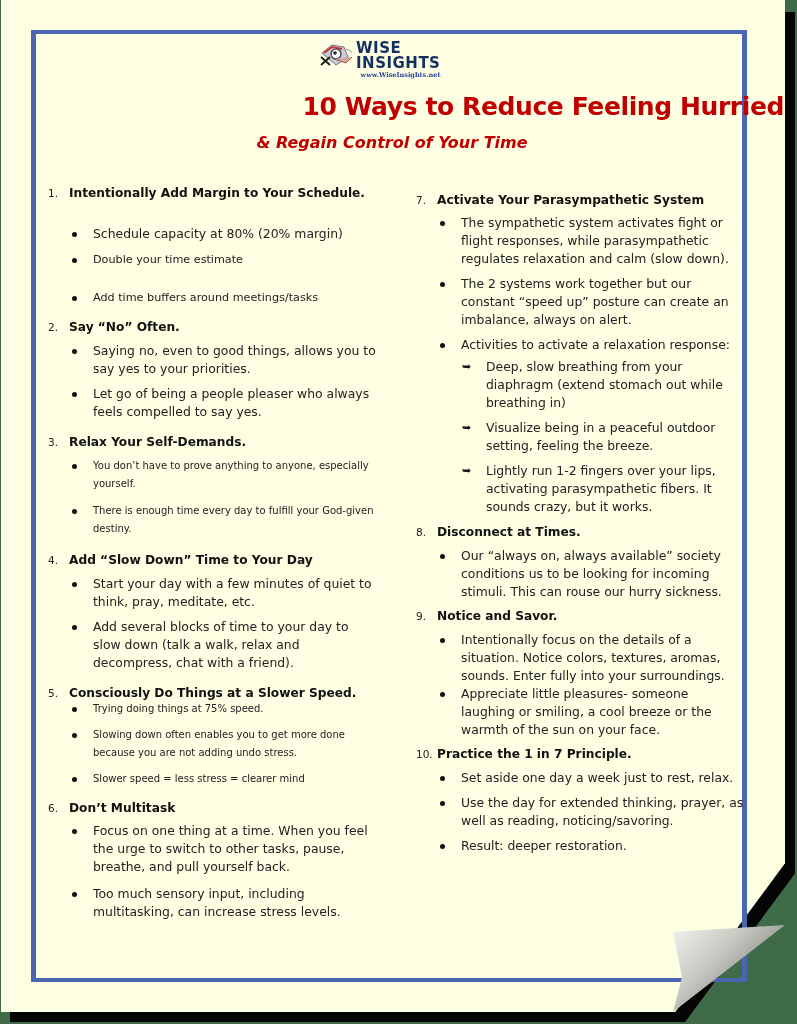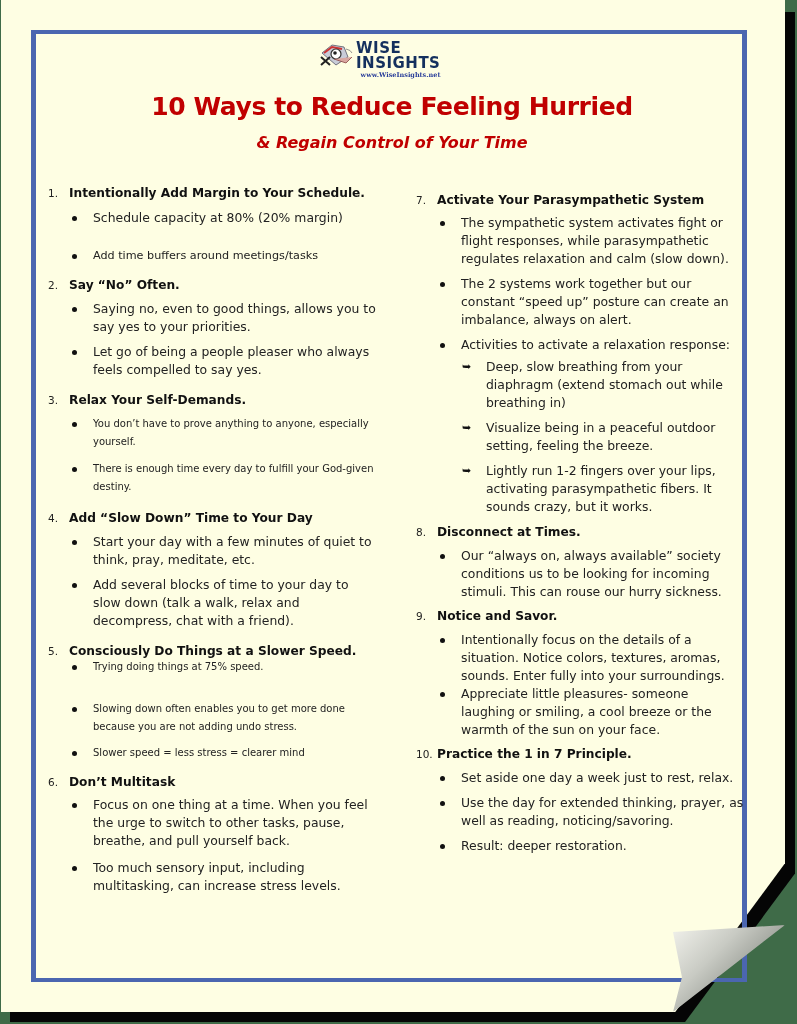--- a/index.html
+++ b/index.html
@@ -37,21 +37,21 @@
   .logo-wise, .logo-insights {
     font-family:"DejaVu Sans", sans-serif; font-weight:bold; color:#14305e;
     font-size:15px; letter-spacing:0.5px; display:block;
   }
   .logo-wise { font-size:15px; }
   .logo-url {
     font-family:"DejaVu Serif", serif; font-weight:bold; color:#2b3f9a;
     font-size:6.5px; display:block; margin-top:1px; margin-left:4px;text-align:right;
   }
   .title {
-    position:absolute; left:0; width:784px; top:92px; text-align:center;
+    position:absolute; left:0; width:784px; top:92px; text-align:right;
     color:#c00000; font-weight:bold; font-size:25px; letter-spacing:-0.4px;
   }
   .subtitle {
     position:absolute; left:0; width:784px; top:133px; text-align:center;
     color:#c00000; font-weight:bold; font-style:italic; font-size:16px;
   }
   .col { position:absolute; color:#1a1a1a; }
   .col-left { left:48px; top:186px; width:330px; }
   .col-right { left:416px; top:193px; width:330px; }
   .section { position:relative; }
@@ -98,21 +98,22 @@
 <div class="title">10 Ways to Reduce Feeling Hurried</div>
 <div class="subtitle">&amp; Regain Control of Your Time</div>
 
 <div class="col col-left">
 
   <div class="section">
     <div class="sec-head">
         <span class="sec-num">1.</span>
         <span>Intentionally Add Margin to Your Schedule.</span>
       </div>
-    <div class="bullet fs-l" style="margin-top:9px">Schedule capacity at 80% (20% margin)</div>
+    <div class="bullet fs-l" style="margin-top:25px">Schedule capacity at 80% (20% margin)</div>
+    <div class="bullet fs-m" style="margin-top:8px">Double your time estimate</div>
     <div class="bullet fs-m" style="margin-top:20px">Add time buffers around meetings/tasks</div>
   </div>
 
   <div class="section" style="margin-top:13px">
     <div class="sec-head">
         <span class="sec-num">2.</span>
         <span>Say “No” Often.</span>
       </div>
     <div class="bullet fs-l" style="margin-top:8px">Saying no, even to good things, allows you to say yes to your priorities.</div>
     <div class="bullet fs-l" style="margin-top:7px">Let go of being a people pleaser who always feels compelled to say yes.</div>
@@ -135,21 +136,21 @@
     <div class="bullet fs-l" style="margin-top:8px">Start your day with a few minutes of quiet to think, pray, meditate, etc.</div>
     <div class="bullet fs-l" style="margin-top:7px">Add several blocks of time to your day to slow down (talk a walk, relax and decompress, chat with a friend).</div>
   </div>
 
   <div class="section" style="margin-top:14px">
     <div class="sec-head">
         <span class="sec-num">5.</span>
         <span>Consciously Do Things at a Slower Speed.</span>
       </div>
     <div class="bullet fs-s" style="margin-top:0">Trying doing things at 75% speed.</div>
-    <div class="bullet fs-s" style="margin-top:24px">Slowing down often enables you to get more done because you are not adding undo stress.</div>
+    <div class="bullet fs-s" style="margin-top:8px">Slowing down often enables you to get more done because you are not adding undo stress.</div>
     <div class="bullet fs-s" style="margin-top:8px">Slower speed = less stress = clearer mind</div>
   </div>
 
   <div class="section" style="margin-top:13px">
     <div class="sec-head">
         <span class="sec-num">6.</span>
         <span>Don’t Multitask</span>
       </div>
     <div class="bullet fs-l" style="margin-top:7px">Focus on one thing at a time. When you feel the urge to switch to other tasks, pause, breathe, and pull yourself back.</div>
     <div class="bullet fs-l" style="margin-top:9px">Too much sensory input, including multitasking, can increase stress levels.</div>

